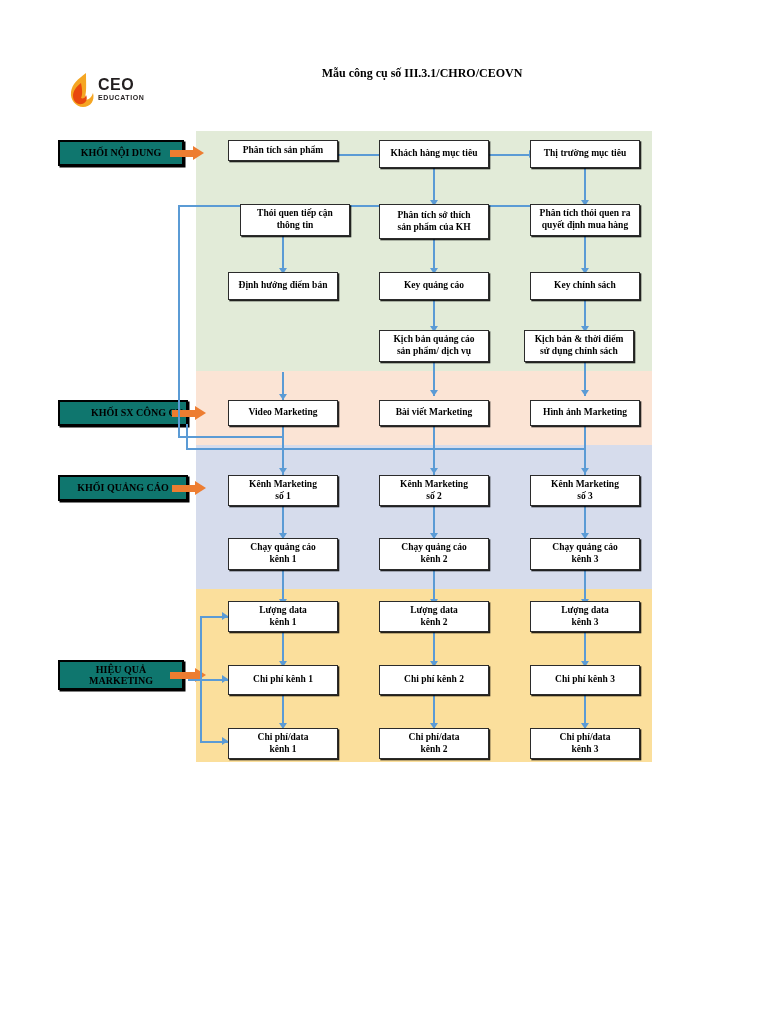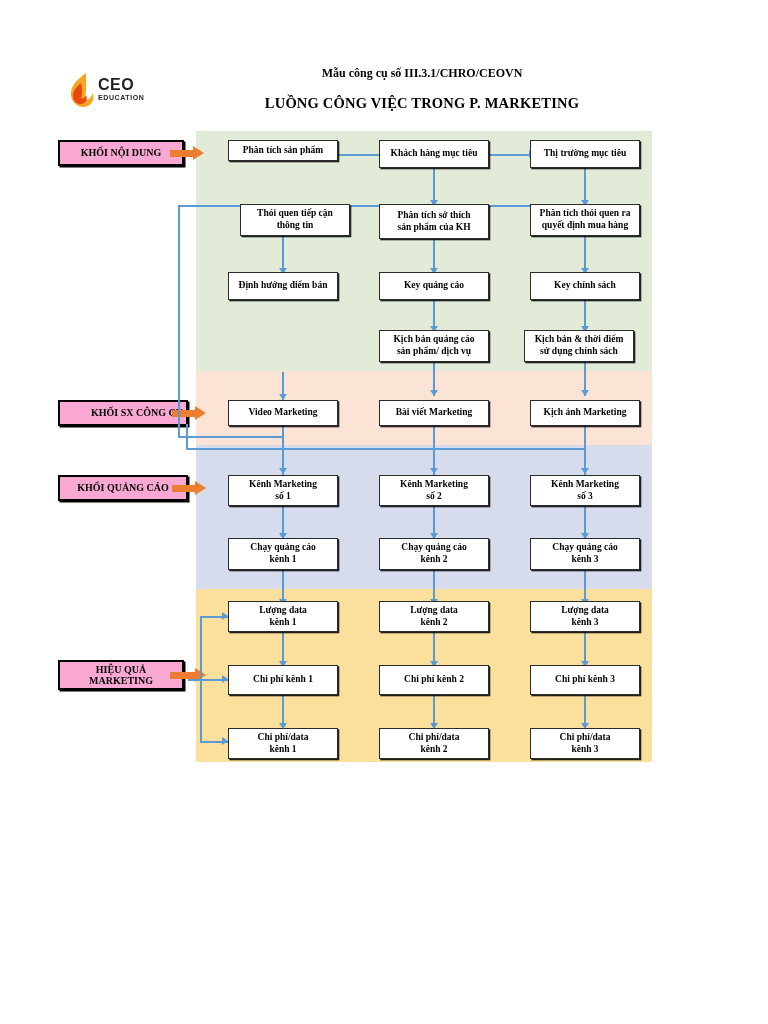--- a/index.html
+++ b/index.html
@@ -22,21 +22,21 @@
              font-size:14.5px;font-weight:bold;letter-spacing:.2px;}
 
   
   .band{position:absolute;left:196px;width:456px;}
   #band-content{top:131px;height:240px;background:#e2ebd8;}
   #band-production{top:371px;height:74px;background:#fbe4d5;}
   #band-advertising{top:445px;height:144px;background:#d6dcec;}
   #band-effect{top:589px;height:173px;background:#fbdf9c;}
 
   
-  .sect-label{position:absolute;border:2px solid #000;background:#f9a8d4;
+  .sect-label{position:absolute;border:2px solid #000;background:#0f766e;
               display:flex;align-items:center;justify-content:center;text-align:center;
               font-size:10px;font-weight:bold;line-height:1.15;box-sizing:border-box;
               box-shadow:1.5px 1.5px 0 #000;}
   .sect-arrow{position:absolute;height:14px;}
   .sect-arrow .shaft{position:absolute;left:0;top:4px;height:7px;background:#ED7D31;}
   .sect-arrow .head{position:absolute;top:0;width:0;height:0;
                     border-top:7px solid transparent;border-bottom:7px solid transparent;
                     border-left:11px solid #ED7D31;}
 
   
@@ -68,21 +68,20 @@
   <div class="logo">
     <svg class="logo-flame" viewBox="0 0 30 36">
       <path d="M20 1 C12 7 6 12 5 20 C4 28 10 35 17 35 C25 35 29 28 27 21 C25 27 21 29 18 27 C21 22 20 13 20 1 Z" fill="#F5A623"></path>
       <path d="M15 11 C10 15 7 19 7 24 C7 29 11 33 16 32 C20 31 22 27 20 23 C19 26 17 27 15 26 C17 22 16 16 15 11 Z" fill="#E8480E"></path>
     </svg>
     <div class="logo-ceo">CEO</div>
     <div class="logo-edu">EDUCATION</div>
   </div>
 
   <div class="doc-code">Mẫu công cụ số III.3.1/CHRO/CEOVN</div>
-  <div class="doc-title">LUỒNG CÔNG VIỆC TRONG P. MARKETING</div>
 
   <div class="sect-label" style="left:58px;top:140px;width:126px;height:26px;">KHỐI NỘI DUNG</div>
   <div class="sect-arrow" style="left:170px;top:146px;width:34px;">
     <div class="shaft" style="width:23px;"></div>
       <div class="head" style="left:23px;"></div>
   </div>
 
   <div class="sect-label" style="left:58px;top:400px;width:130px;height:26px;padding-left:28px;">KHỐI SX CÔNG CỤ</div>
   <div class="sect-arrow" style="left:172px;top:406px;width:34px;">
     <div class="shaft" style="width:23px;"></div>
@@ -202,21 +201,21 @@
   <div class="nbox" style="left:379px;top:272px;width:110px;height:28px;">Key quảng cáo</div>
   <div class="nbox" style="left:530px;top:272px;width:110px;height:28px;">Key chính sách</div>
 
   <div class="nbox" style="left:379px;top:330px;width:110px;height:32px;white-space:pre-line;">Kịch bản quảng cáo
 sản phẩm/ dịch vụ</div>
   <div class="nbox" style="left:524px;top:330px;width:110px;height:32px;white-space:pre-line;">Kịch bản &amp; thời điểm
 sử dụng chính sách</div>
 
   <div class="nbox" style="left:228px;top:400px;width:110px;height:26px;">Video Marketing</div>
   <div class="nbox" style="left:379px;top:400px;width:110px;height:26px;">Bài viết Marketing</div>
-  <div class="nbox" style="left:530px;top:400px;width:110px;height:26px;">Kịch ảnh Marketing</div>
+  <div class="nbox" style="left:530px;top:400px;width:110px;height:26px;">Hình ảnh Marketing</div>
 
   <div class="nbox" style="left:228px;top:475px;width:110px;height:31px;white-space:pre-line;">Kênh Marketing
 số 1</div>
   <div class="nbox" style="left:379px;top:475px;width:110px;height:31px;white-space:pre-line;">Kênh Marketing
 số 2</div>
   <div class="nbox" style="left:530px;top:475px;width:110px;height:31px;white-space:pre-line;">Kênh Marketing
 số 3</div>
 
   <div class="nbox" style="left:228px;top:538px;width:110px;height:32px;white-space:pre-line;">Chạy quảng cáo
 kênh 1</div>

